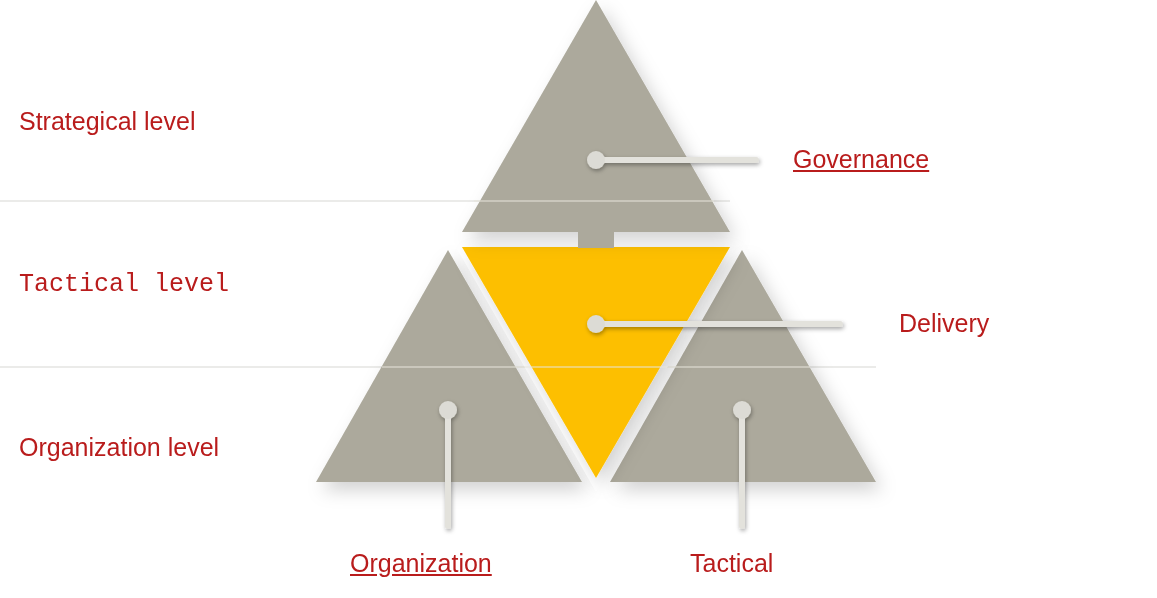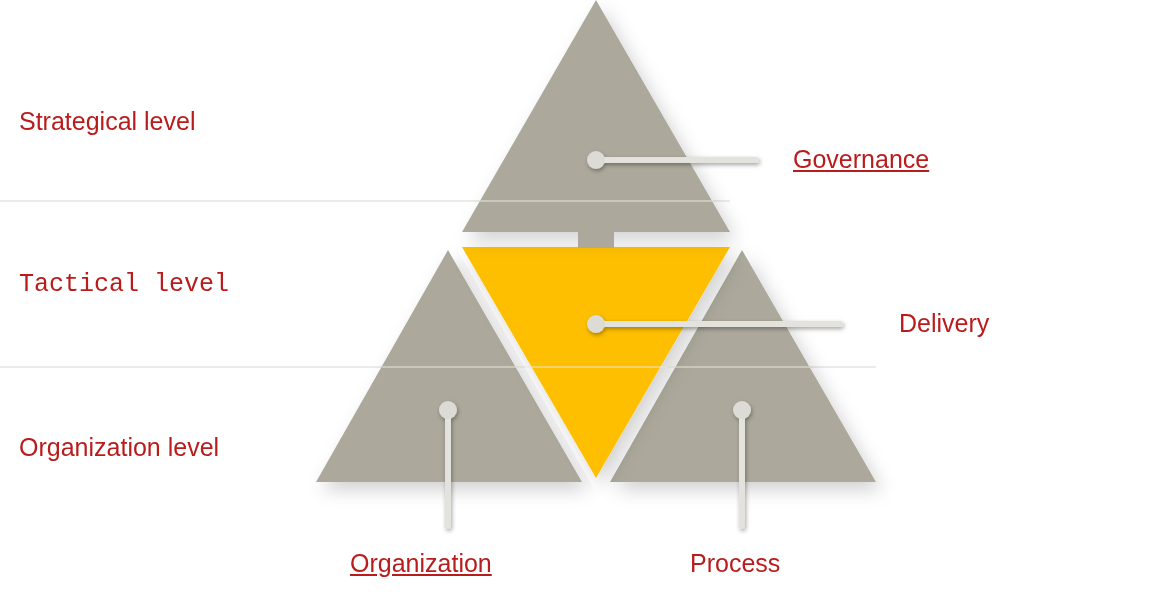--- a/index.html
+++ b/index.html
@@ -63,13 +63,13 @@
   </g>
 </svg>
 
 <div class="lbl" style="left:19px;top:106px;">Strategical level</div>
 <div class="lbl" style="left:19px;top:270px;font-family:Liberation Mono, monospace;">Tactical level</div>
 <div class="lbl" style="left:19px;top:432px;">Organization level</div>
 
 <div class="lbl" style="left:793px;top:144px;text-decoration:underline;">Governance</div>
 <div class="lbl" style="left:872px;top:308px;margin-left:27px;">Delivery</div>
 <div class="lbl" style="left:350px;top:548px;text-decoration:underline;">Organization</div>
-<div class="lbl" style="left:690px;top:548px;">Process</div>
+<div class="lbl" style="left:690px;top:548px;">Tactical</div>
 
 </body></html>

